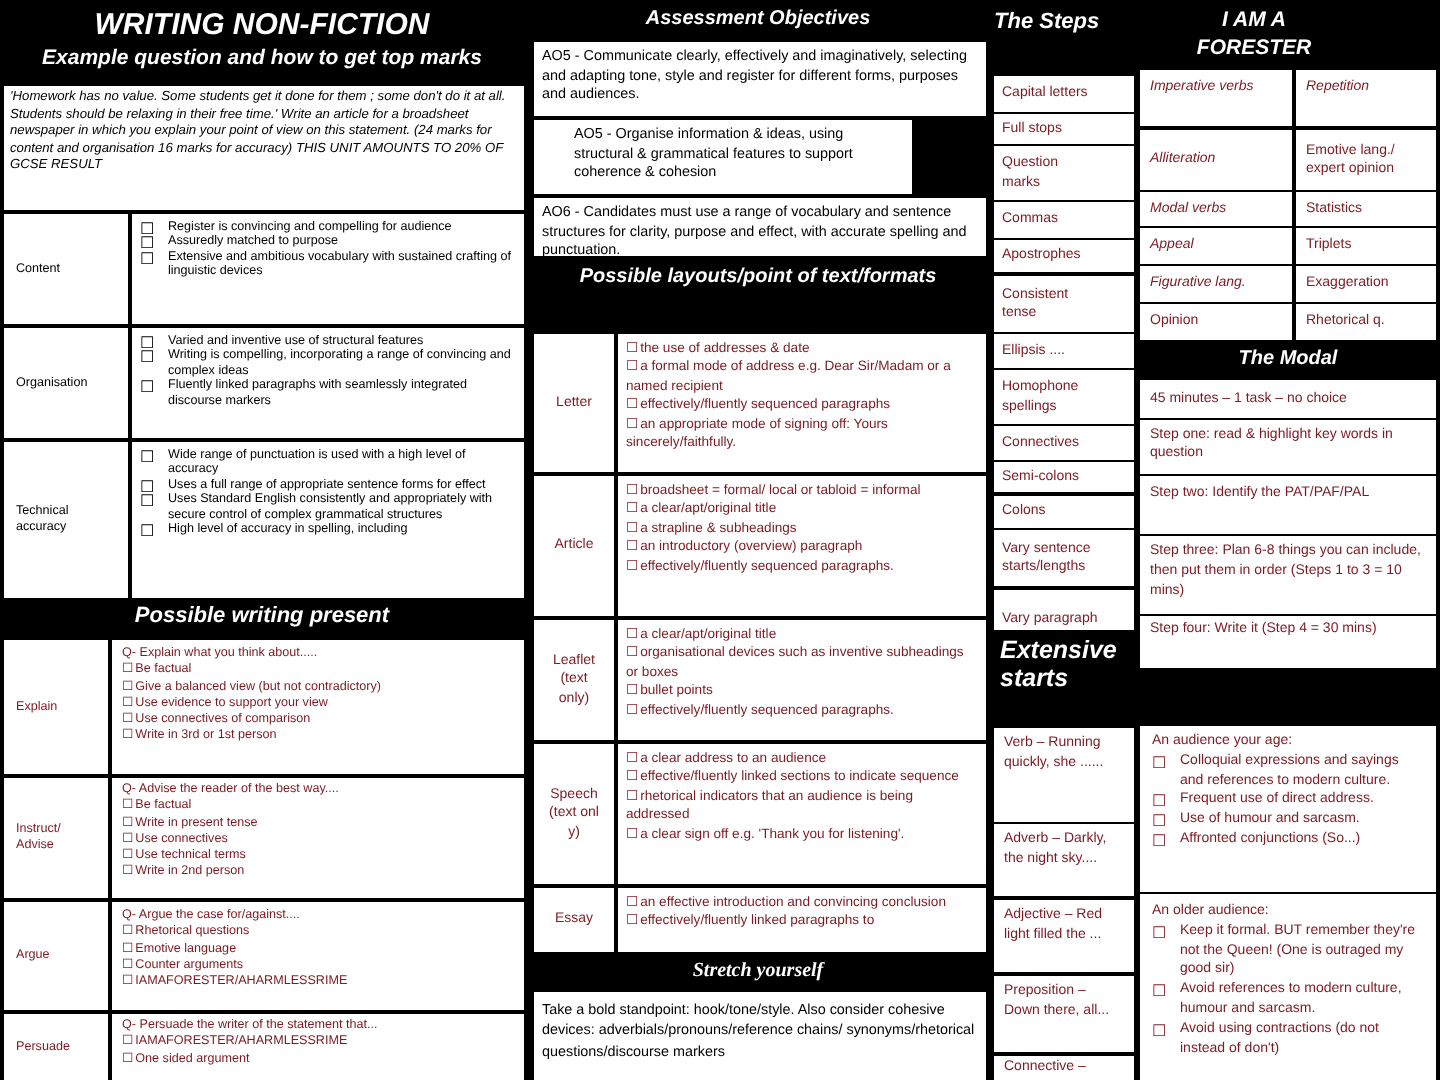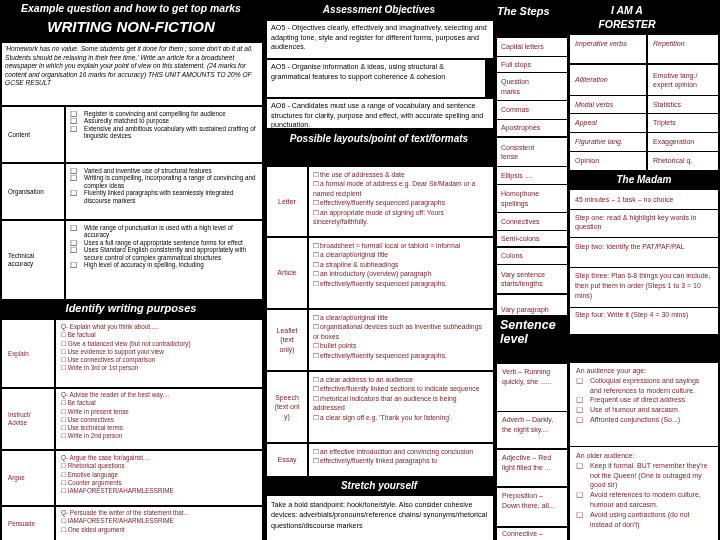--- a/index.html
+++ b/index.html
@@ -17,22 +17,22 @@
   .lbl { display: flex; align-items: center; justify-content: center; text-align: center; }
   .lbl-left { display: flex; align-items: center; padding-left: 6px; }
   .small { font-size: 6.3px; line-height: 1.2; }
   .s7 { font-size: 7px; line-height: 1.3; }
   .box-lines div { line-height: 1.32; }
 </style>
 </head>
 <body>
 
 <div class="abs black" style="left:0;top:0;width:262px;height:42px;">
+  <div class="hdr" style="font-size:15px;margin-top:4px;">WRITING NON-FICTION</div>
   <div class="hdr" style="font-size:10.5px;margin-top:2px;">Example question and how to get top marks</div>
-  <div class="hdr" style="font-size:15px;margin-top:4px;">WRITING NON-FICTION</div>
 </div>
 
 <div class="cell" style="left:2px;top:43px;width:260px;height:62px;padding:2px 3px;">
   <div style="font-size:6.6px;line-height:1.3;font-style:italic;">'Homework has no value. Some students get it done for them ; some don't do it at all. Students should be relaxing in their free time.' Write an article for a broadsheet newspaper in which you explain your point of view on this statement.    (24 marks for content and organisation 16 marks for accuracy) THIS UNIT AMOUNTS TO 20% OF GCSE RESULT</div>
 </div>
 
 <div class="cell lbl-left" style="left:2px;top:107px;width:62px;height:55px;">
   <span class="small">Content</span>
 </div>
 <div class="cell" style="left:66px;top:107px;width:196px;height:55px;padding:3px 4px;">
@@ -59,21 +59,21 @@
 </div>
 <div class="cell" style="left:66px;top:221px;width:196px;height:78px;padding:3px 4px;">
   <ul class="chk small">
     <li>Wide range of punctuation is used with a high level of accuracy</li>
     <li>Uses a full range of appropriate sentence forms for effect</li>
     <li>Uses Standard English consistently and appropriately with secure control of complex grammatical structures</li>
     <li>High level of accuracy in spelling, including</li>
   </ul>
 </div>
 
-<div class="abs hdr" style="left:0;top:302px;width:262px;font-size:11px;">Identify writing purposes</div>
+<div class="abs hdr" style="left:0;top:302px;width:262px;font-size:11px;">Possible writing present</div>
 
 <div class="cell lbl-left red" style="left:2px;top:320px;width:52px;height:67px;">
   <span class="small">Explain</span>
 </div>
 <div class="cell red" style="left:56px;top:320px;width:206px;height:67px;padding:3px 5px;">
   <div class="small box-lines">
     <div>Q- Explain what you think about.....</div>
     <div class="cb">Be factual</div>
     <div class="cb">Give a balanced view (but not contradictory)</div>
     <div class="cb">Use evidence to support your view</div>
@@ -116,23 +116,23 @@
   <div class="small box-lines">
     <div>Q- Persuade the writer of the statement that...</div>
     <div class="cb">IAMAFORESTER/AHARMLESSRIME</div>
     <div class="cb">One sided argument</div>
   </div>
 </div>
 
 <div class="abs hdr" style="left:265px;top:4px;width:228px;font-size:10px;">Assessment Objectives</div>
 
 <div class="cell" style="left:267px;top:21px;width:226px;height:37px;padding:2px 4px;">
-  <div class="s7" style="font-size:7.2px;line-height:1.33;">AO5 - Objectives clearly, effectively and imaginatively, selecting and adapting tone, style and register for different forms, purposes and audiences.</div>
-</div>
-<div class="cell" style="left:267px;top:60px;width:218px;height:37px;padding:2px 4px;">
+  <div class="s7" style="font-size:7.2px;line-height:1.33;">AO5 - Communicate clearly, effectively and imaginatively, selecting and adapting tone, style and register for different forms, purposes and audiences.</div>
+</div>
+<div class="cell" style="left:267px;top:60px;width:189px;height:37px;padding:2px 20px;">
   <div class="s7" style="font-size:7.2px;line-height:1.33;">AO5 - Organise information &amp; ideas, using structural &amp; grammatical features to support coherence &amp; cohesion</div>
 </div>
 <div class="cell" style="left:267px;top:99px;width:226px;height:29px;padding:2px 4px;">
   <div class="s7" style="font-size:7.2px;line-height:1.33;">AO6 - Candidates must use a range of vocabulary and sentence structures for clarity, purpose and effect, with accurate spelling and punctuation.</div>
 </div>
 
 <div class="abs black" style="left:265px;top:128px;width:228px;height:40px;">
   <div class="hdr" style="font-size:10px;margin-top:5px;">Possible layouts/point of text/formats</div>
 </div>
 
@@ -188,21 +188,21 @@
 <div class="cell lbl red" style="left:267px;top:444px;width:40px;height:32px;">
   <span class="s7">Essay</span>
 </div>
 <div class="cell red" style="left:309px;top:444px;width:184px;height:32px;padding:3px 4px;">
   <div class="s7" style="font-size:6.8px;line-height:1.38;">
     <div class="cb">an effective introduction and convincing conclusion</div>
     <div class="cb">effectively/fluently linked paragraphs to</div>
   </div>
 </div>
 
-<div class="abs black" style="left:265px;top:476px;width:228px;height:20px;">
+<div class="abs black" style="left:265px;top:476px;width:228px;height:20px;font-family:Liberation Serif, serif;">
   <div class="hdr" style="font-size:10px;margin-top:4px;">Stretch yourself</div>
 </div>
 <div class="cell" style="left:267px;top:496px;width:226px;height:44px;padding:4px 4px;">
   <div style="font-size:7.2px;line-height:1.45;">Take a bold standpoint: hook/tone/style.  Also consider cohesive devices: adverbials/pronouns/reference chains/ synonyms/rhetorical questions/discourse markers</div>
 </div>
 
 <div class="abs hdr" style="left:497px;top:4px;width:70px;font-size:11px;text-align:left;line-height:1.3;">The Steps</div>
 
 <div class="cell red lbl-left" style="left:497px;top:38px;width:70px;height:18px;padding-left:4px;">
     <span class="s7">Capital letters</span>
@@ -235,21 +235,21 @@
     <span class="s7">Semi-colons</span>
   </div>
 <div class="cell red lbl-left" style="left:497px;top:248px;width:70px;height:16px;padding-left:4px;">
     <span class="s7">Colons</span>
   </div>
 <div class="cell red lbl-left" style="left:497px;top:265px;width:70px;height:28px;padding-left:4px;">
     <span class="s7" style="width:64px;">Vary sentence starts/lengths</span>
   </div>
 <div class="cell red" style="left:497px;top:295px;width:70px;height:20px;padding:3px 4px;"><span class="s7">Vary paragraph</span></div>
 
-<div class="abs hdr" style="left:500px;top:318px;width:64px;font-size:12.5px;text-align:left;line-height:1.15;">Sentence level</div>
+<div class="abs hdr" style="left:500px;top:318px;width:64px;font-size:12.5px;text-align:left;line-height:1.15;">Extensive starts</div>
 
 <div class="cell red" style="left:497px;top:364px;width:70px;height:47px;padding:3px 5px;">
     <div class="s7" style="line-height:1.45;">Verb – Running quickly, she ......</div>
   </div>
 <div class="cell red" style="left:497px;top:412px;width:70px;height:36px;padding:3px 5px;">
     <div class="s7" style="line-height:1.45;">Adverb – Darkly, the night sky....</div>
   </div>
 <div class="cell red" style="left:497px;top:450px;width:70px;height:36px;padding:3px 5px;">
     <div class="s7" style="line-height:1.45;">Adjective – Red light filled the ...</div>
   </div>
@@ -292,21 +292,21 @@
 <div class="cell red lbl-left" style="left:648px;top:133px;width:70px;height:18px;padding-left:5px;">
     <div class="s7">Exaggeration</div>
   </div>
 <div class="cell red lbl-left" style="left:570px;top:152px;width:76px;height:18px;padding-left:5px;">
     <div class="s7">Opinion</div>
   </div>
 <div class="cell red lbl-left" style="left:648px;top:152px;width:70px;height:18px;padding-left:5px;">
     <div class="s7">Rhetorical q.</div>
   </div>
 
-<div class="abs hdr" style="left:570px;top:174px;width:148px;font-size:10px;">The Madam</div>
+<div class="abs hdr" style="left:570px;top:174px;width:148px;font-size:10px;">The Modal</div>
 
 <div class="cell red lbl-left" style="left:570px;top:190px;width:148px;height:19px;padding-left:5px;">
     <div class="s7">45 minutes – 1 task – no choice</div>
   </div>
 <div class="cell red" style="left:570px;top:210px;width:148px;height:27px;padding:3px 5px;">
     <div class="s7">Step one: read &amp; highlight key words in question</div>
   </div>
 <div class="cell red" style="left:570px;top:238px;width:148px;height:29px;padding:4px 5px;">
     <div class="s7" style="width:110px;">Step two: Identify the PAT/PAF/PAL</div>
   </div>

